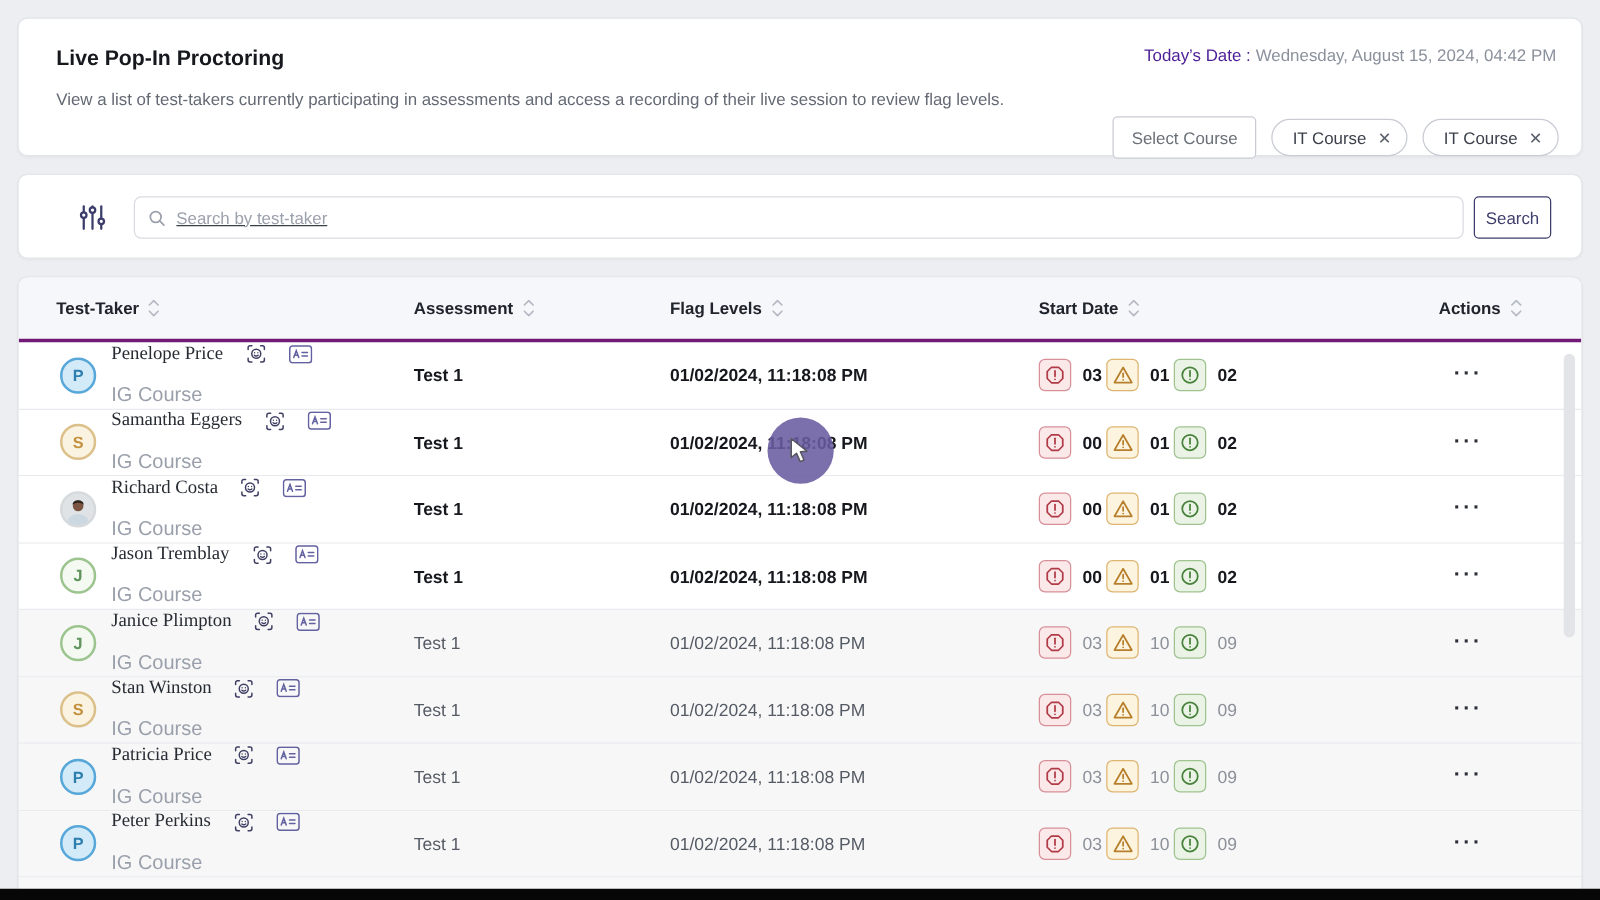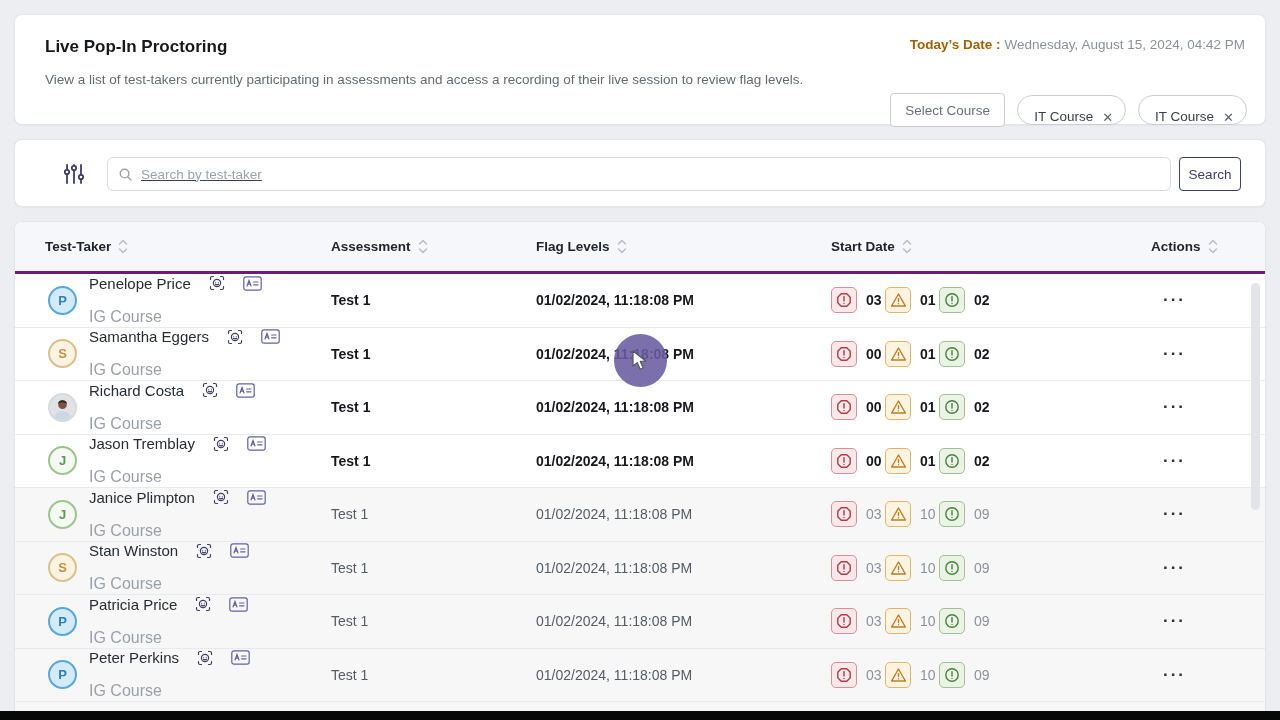--- a/index.html
+++ b/index.html
@@ -15,30 +15,30 @@
     background:#ffffff;
     border:1px solid #e3e5e9;
     border-radius:8px;
     box-shadow:0 1px 2px rgba(30,35,50,0.04);
   }
   
   #header-card { left:14px; top:14px; width:1252px; height:111px; }
   .page-title { position:absolute; left:30px; top:22px; font-size:17px; font-weight:700; color:#16181d; }
   .page-desc  { position:absolute; left:30px; top:57px; font-size:13.5px; color:#646a74; }
   .date-line  { position:absolute; right:20px; top:22px; font-size:13.5px; color:#8b919c; }
-  .date-line b { color:#a16207; font-weight:700; margin-right:4px; }
+  .date-line b { color:#4c1d95; font-weight:400; margin-right:4px; }
   .chips-row  { position:absolute; right:18px; top:78px; display:flex; gap:12px; align-items:center; }
   .select-course-btn {
     height:30px; padding:16px 14px; background:#fff; border:1px solid #c9ccd4; border-radius:4px;
     font-size:13.5px; color:#6a7078; display:flex; align-items:center; cursor:pointer;
     font-family:"Liberation Sans", sans-serif;
   }
   .chip {
     height:30px; padding:0 12px 0 16px; background:#fff; border:1px solid #c9ccd4; border-radius:16px;
-    font-size:13.5px; color:#3a3f4a; display:flex; align-items:flex-end; gap:9px; cursor:pointer;
+    font-size:13.5px; color:#3a3f4a; display:flex; align-items:center; gap:9px; cursor:pointer;
   }
   .chip .x { font-size:13px; color:#5c626c; cursor:pointer; line-height:1; }
   
   #search-card { left:14px; top:139px; width:1252px; height:68px; }
   .filter-btn { position:absolute; left:46px; top:22px; width:26px; height:24px; background:none; border:none; cursor:pointer; }
   .search-box {
     position:absolute; left:92px; top:17px; width:1064px; height:34px;
     border:1px solid #d9dbe0; border-radius:6px; display:flex; align-items:center; padding:0 10px; gap:8px; background:#fff;
   }
   .search-box input {
@@ -67,21 +67,21 @@
   .row.dim { background:#f7f7f8; }
   .cell-user { display:flex; align-items:center; gap:12px; padding-left:3px; }
   .avatar {
     width:29px; height:29px; border-radius:50%; flex:0 0 29px;
     display:flex; align-items:center; justify-content:center; font-size:13px; font-weight:700; border:2px solid;
   }
   .avatar.blue  { background:#d3eaf8; border-color:#57a7d8; color:#2e7fae; }
   .avatar.amber { background:#fbf3e1; border-color:#dcc08a; color:#c39040; }
   .avatar.green { background:#f4f9f2; border-color:#9cc48e; color:#5f945c; }
   .avatar.photo { border-color:#d6dadd; background:#dfe3e6; overflow:hidden; padding:0; }
-  .user-text .nm-line { display:flex; align-items:center; gap:18px; }
+  .user-text .nm-line { display:flex; align-items:center; gap:18px;font-family:Liberation Serif, serif; }
   .user-name { font-size:15px; color:#272c33; }
   .user-course { font-size:16px; color:#9aa0ab; margin-top:16px; }
   .mini-ic { display:inline-flex; }
   .cell-assess, .cell-date { font-size:14px; color:#555b64; }
   .row.em .cell-assess, .row.em .cell-date { font-weight:700; color:#16181d; }
   .cell-flags { display:flex; align-items:center; }
   .flag-pair { display:flex; align-items:center; gap:9px; width:54px; }
   .flag-badge {
     width:26px; height:26px; border-radius:5px; border:1px solid; display:flex; align-items:center; justify-content:center;
   }

